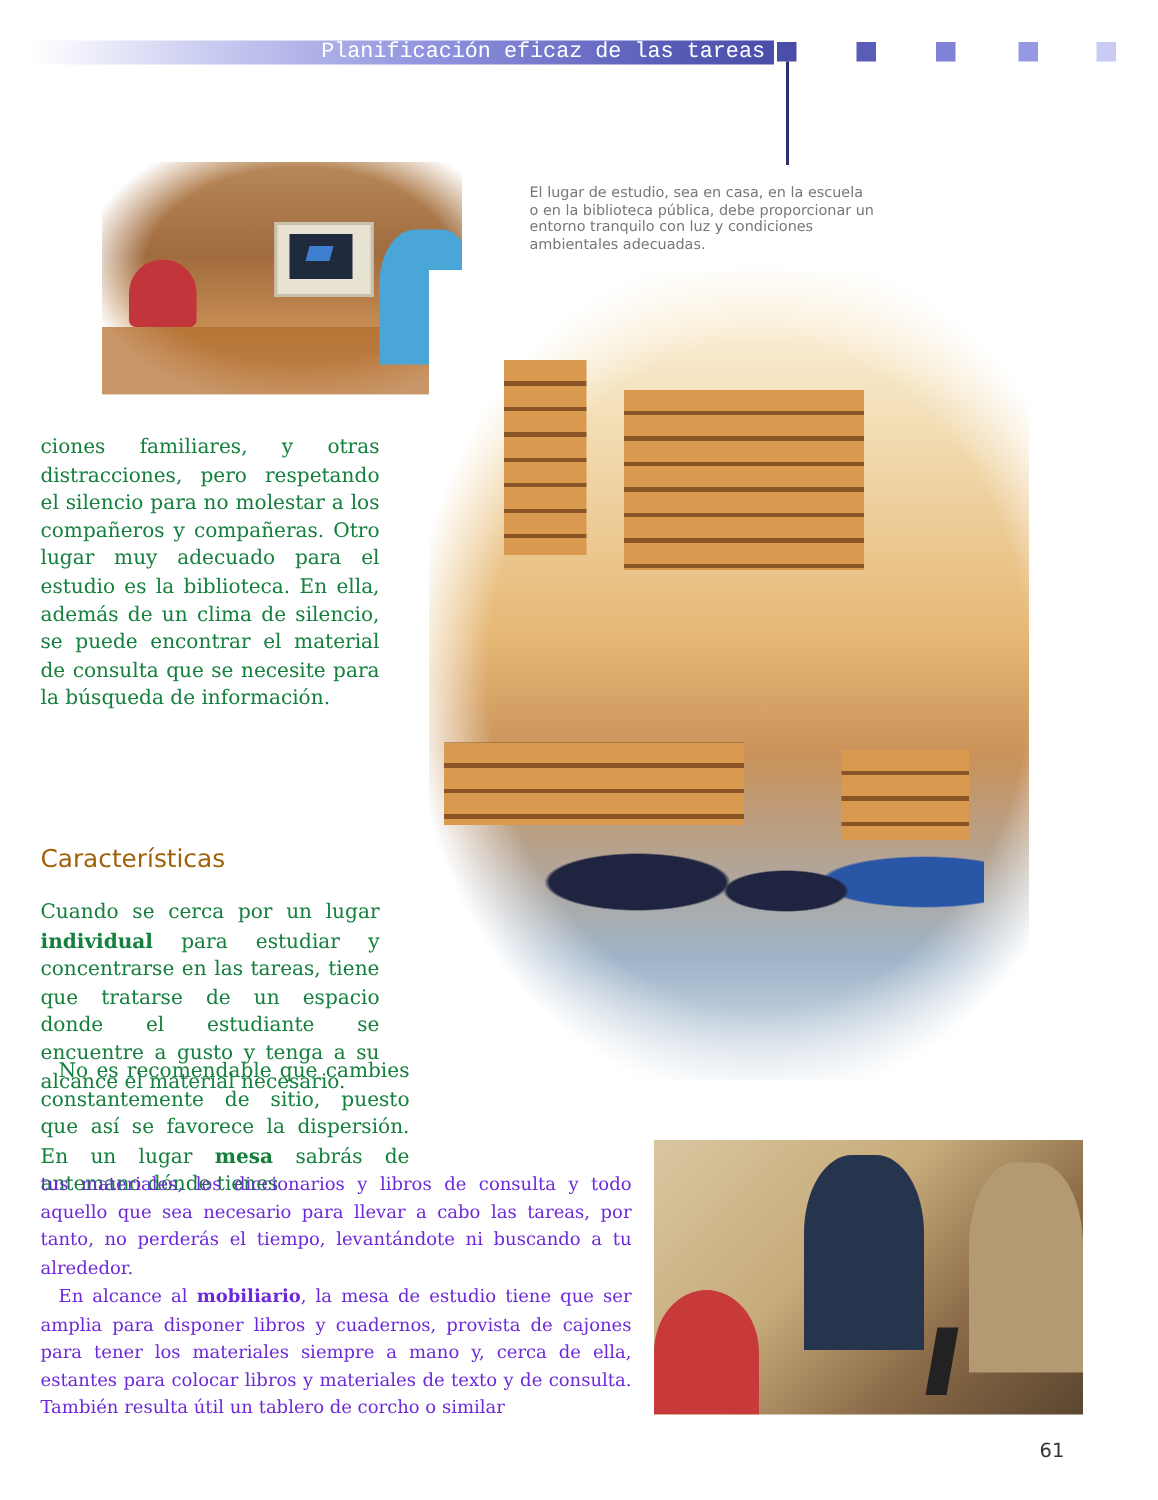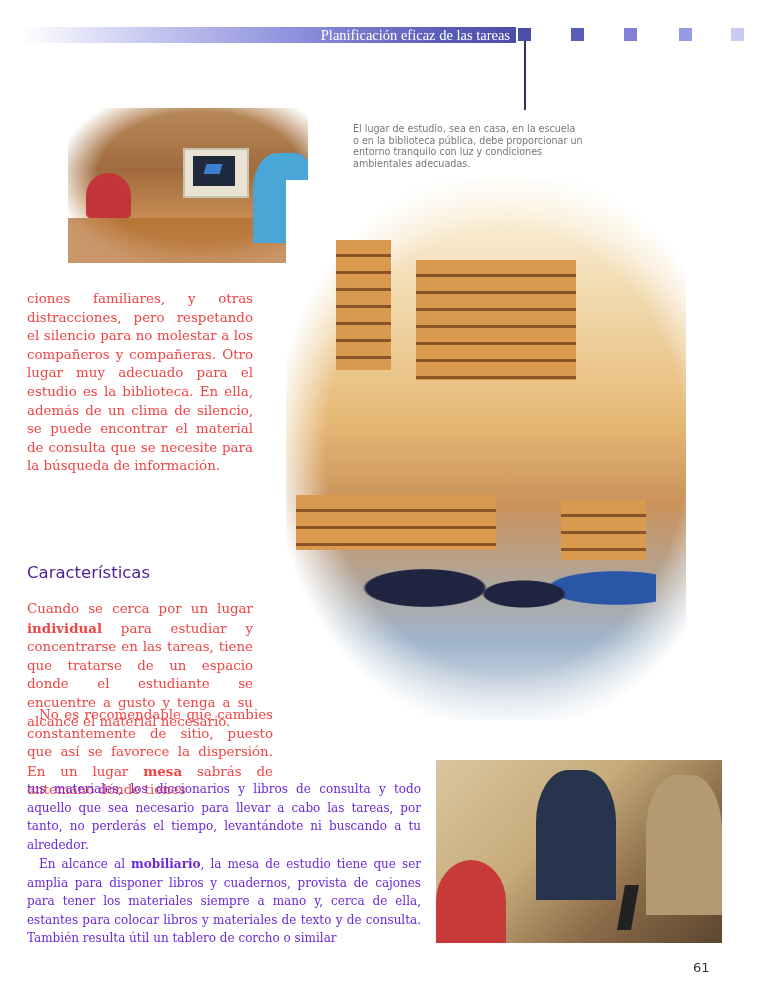--- a/index.html
+++ b/index.html
@@ -1,20 +1,20 @@
 <!DOCTYPE html>
 <html><head>
 <meta charset="utf-8">
 <style>
   html, body { margin:0; padding:0; }
   body { width:772px; height:1000px; background:#ffffff; position:relative; overflow:hidden; font-family:"DejaVu Serif", serif; }
 
   .header-bar { position:absolute; left:22px; top:27px; width:494px; height:16px;
     background:linear-gradient(to right, rgba(255,255,255,0) 0%, #c7c9f0 25%, #8e91dc 55%, #5a5db8 85%, #4b4ea8 100%); }
-  .header-title { position:absolute; right:6px; top:-2px; color:#ffffff; font-family:Liberation Serif, serif; font-size:14.5px; line-height:20px; white-space:nowrap; }
+  .header-title { position:absolute; right:6px; top:-2px; color:#ffffff; font-family:Liberation Mono, monospace; font-size:14.5px; line-height:20px; white-space:nowrap; }
   .sq { position:absolute; top:28px; width:13px; height:13px; }
   .vline { position:absolute; left:524px; top:41px; width:2px; height:69px; background:#2e2f6e; }
 
   .photo { position:absolute; overflow:hidden; }
   .photo-home { left:68px; top:108px; width:240px; height:155px;
     background:
       radial-gradient(ellipse at 55% 45%, rgba(255,255,255,0) 55%, #fff 78%),
       linear-gradient(180deg, #b8895a 0%, #a06b3e 40%, #c58b52 70%, #e2c59a 100%); }
   .photo-home .monitor { position:absolute; left:115px; top:40px; width:62px; height:46px; background:#e8e2d2; border:2px solid #c9c1ac; }
   .photo-home .screen { position:absolute; left:8px; top:6px; width:42px; height:30px; background:#1f2a3c; }
@@ -33,26 +33,26 @@
   .photo-library .kids { position:absolute; left:40px; top:360px; width:330px; height:120px;
     background:radial-gradient(ellipse at 30% 40%, #1f2440 0 18%, transparent 19%), radial-gradient(ellipse at 60% 45%, #1f2440 0 14%, transparent 15%), radial-gradient(ellipse at 88% 40%, #2a56a8 0 16%, transparent 17%); }
 
   .photo-family { left:436px; top:760px; width:286px; height:183px;
     background:linear-gradient(135deg, #d9c6a0 0%, #c7ab7a 40%, #8a6a48 70%, #5b4630 100%); }
   .photo-family .boy { position:absolute; left:0; top:100px; width:70px; height:83px; background:#c8393a; border-radius:50% 50% 0 0; }
   .photo-family .man { position:absolute; left:100px; top:10px; width:80px; height:130px; background:#27344e; border-radius:40% 40% 0 0; }
   .photo-family .woman { position:absolute; left:210px; top:15px; width:76px; height:140px; background:#b39a72; border-radius:40% 40% 0 0; }
   .photo-family .laptop { position:absolute; left:185px; top:125px; width:14px; height:45px; background:#222; transform:skew(-10deg); }
 
-  .body-text { position:absolute; font-size:13.4px; line-height:18.6px; color:#ef4444; text-align:justify; }
+  .body-text { position:absolute; font-size:13.4px; line-height:18.6px; color:#15803d; text-align:justify; }
   .body-text p { margin:0; }
   .col1 { left:27px; top:290px; width:226px; }
   .indent { text-indent:12px; }
 
-  .section-heading { position:absolute; left:27px; top:563px; font-family:"DejaVu Sans", sans-serif; font-size:16.5px; line-height:19px; color:#4c1d95; }
+  .section-heading { position:absolute; left:27px; top:563px; font-family:"DejaVu Sans", sans-serif; font-size:16.5px; line-height:19px; color:#a16207; }
   .col2 { left:27px; top:600px; width:226px; }
   .col3 { left:27px; top:706px; width:246px; }
   .wide { position:absolute; left:27px; top:780px; width:394px; font-size:12px; line-height:18.6px; color:#6d28d9; text-align:justify; }
   .wide p { margin:0; }
   .wide2 { top:855px; }
   b { font-weight:bold; }
 
   .page-number { position:absolute; left:693px; top:960px; font-family:"DejaVu Sans", sans-serif; font-size:13px; color:#333; }
 </style>
 </head>

